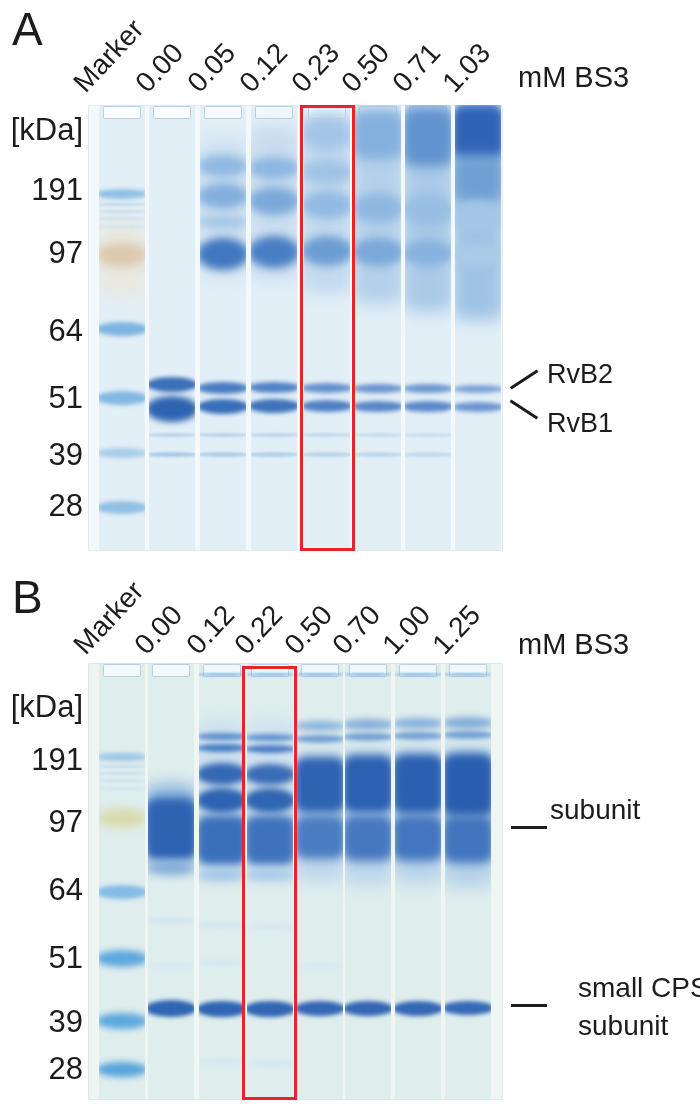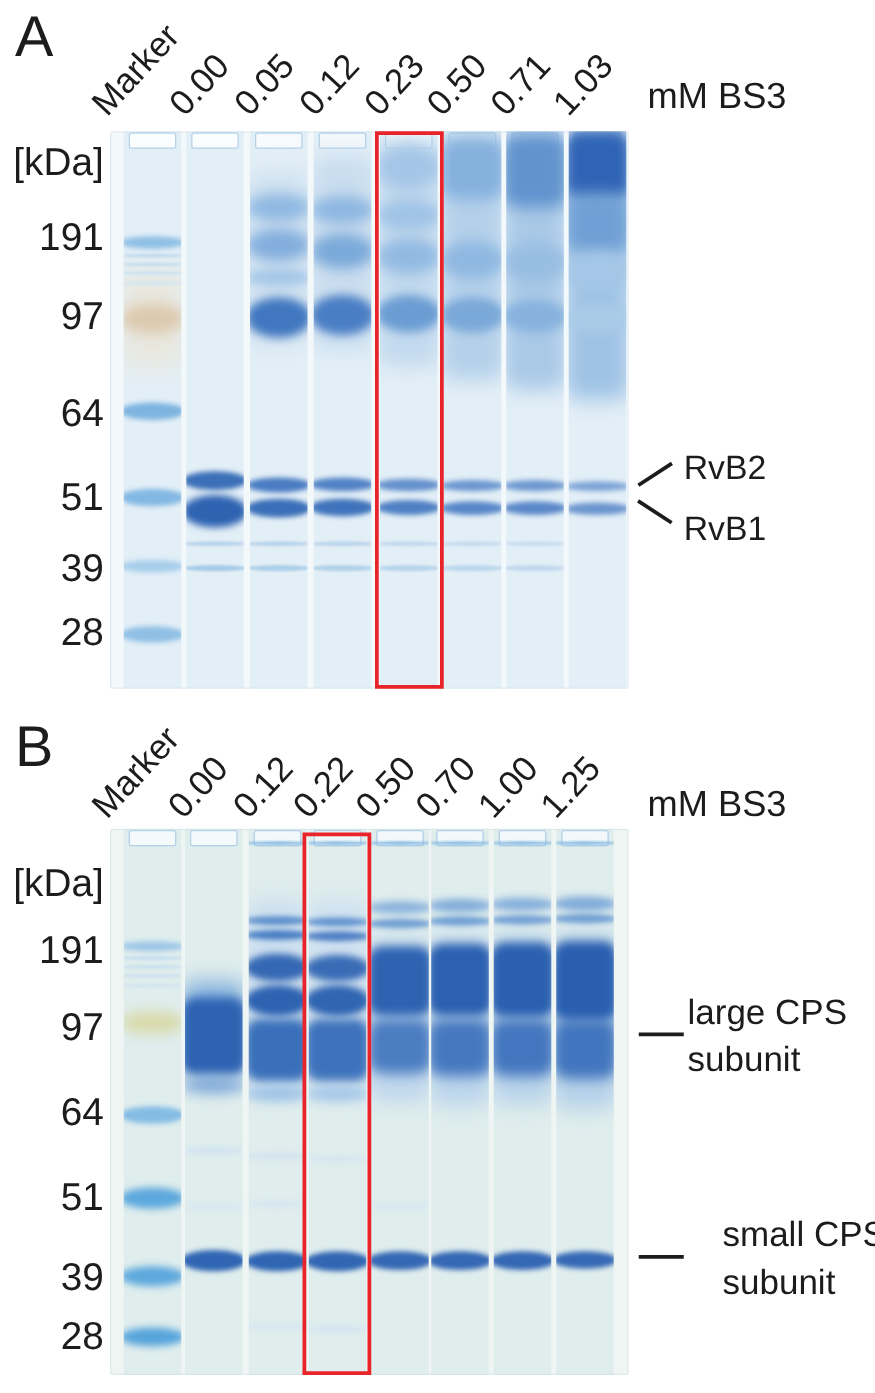--- a/index.html
+++ b/index.html
@@ -274,21 +274,20 @@
       <div class="band" style="top: 90px; height: 64px; background: rgb(42, 95, 176); filter: blur(4px); border-radius: 12px;"></div>
       <div class="band" style="top: 152px; height: 48px; background: rgb(65, 117, 189); filter: blur(5px); border-radius: 12px;"></div>
       <div class="band" style="top: 338px; height: 14px; background: rgb(54, 105, 181); filter: blur(2px); border-radius: 50%;"></div>
     </div>
   </div>
 
 <div class="hl-box" style="left:242px;top:666px;width:55px;height:434px;"></div>
 
 <div class="tick" style="left:511px;top:826px;width:36px;height:3px;"></div>
 <div class="abs side-label-2l" style="left:550px;top:791px;">
-  <div>large CPS</div>
   <div>subunit</div>
 </div>
 
 <div class="tick" style="left:511px;top:1004px;width:36px;height:3px;"></div>
 <div class="abs side-label-2l" style="left:578px;top:969px;">
   <div>small CPS</div>
   <div>subunit</div>
 </div>
 
 </body></html>

